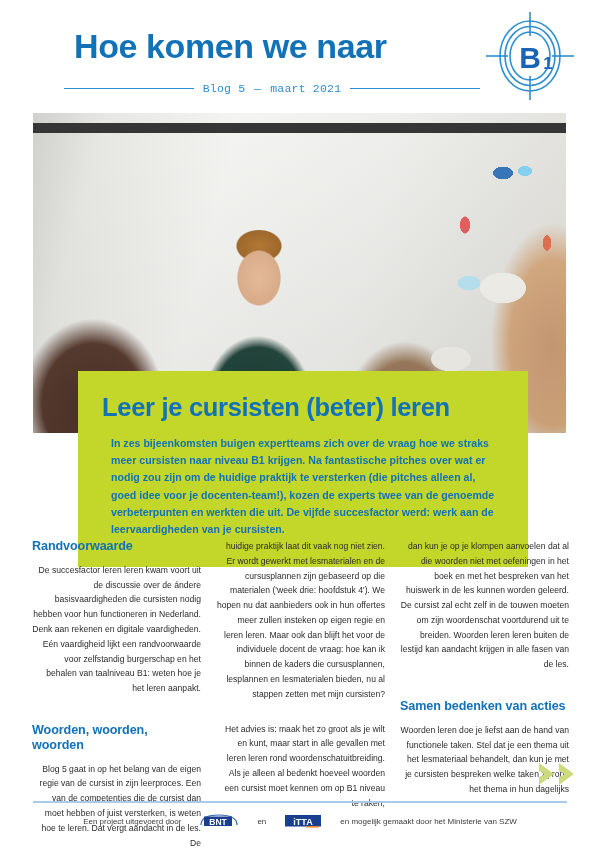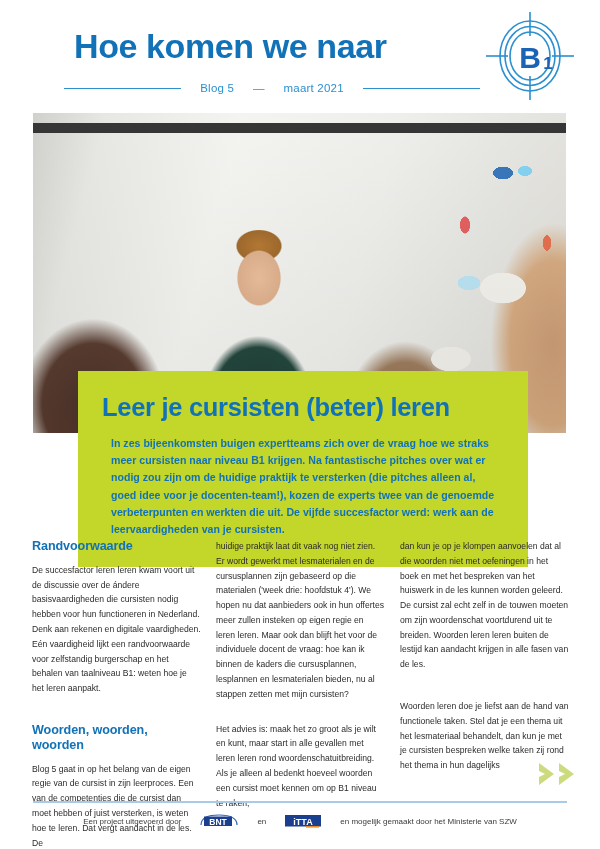--- a/index.html
+++ b/index.html
@@ -41,21 +41,22 @@
   .logo-wrap svg { display: block; }
 
   .dateline {
     position: absolute;
     left: 64px;
     right: 120px;
     top: 80px;
     height: 16px;
     display: flex;
     align-items: center;
-    gap: 19px;
+    gap: 9px;
+    font-family: Liberation Mono, monospace;
   }
   .dateline .rule {
     flex: 1 1 auto;
     height: 1px;
     background: #2b8fd0;
   }
   .dateline .dl-text {
     font-size: 11.5px;
     color: #2b8fd0;
     white-space: nowrap;
@@ -155,21 +156,21 @@
     color: #1272b8;
     margin: 0 0 9px 0;
     line-height: 1.18;
     letter-spacing: -0.1px;
   }
   p.sec-p {
     font-size: 8.6px;
     color: #2b2b2b;
     line-height: 1.72;
     margin: 0 0 11px 0;
-    text-align: left;
+    text-align: right;
   }
   p.sec-p:last-child { margin-bottom: 0; }
   .col-spacer-lg { height: 16px; }
   .col-spacer-sm { height: 9px; }
 
   
   .chevrons {
     position: absolute;
     left: 537px;
     top: 760px;
@@ -269,20 +270,21 @@
 
   <div class="col">
     <p class="sec-p">huidige praktijk laat dit vaak nog niet zien. Er wordt gewerkt met lesmaterialen en de cursusplannen zijn gebaseerd op die materialen ('week drie: hoofdstuk 4'). We hopen nu dat aanbieders ook in hun offertes meer zullen insteken op eigen regie en leren leren. Maar ook dan blijft het voor de individuele docent de vraag: hoe kan ik binnen de kaders die cursusplannen, lesplannen en lesmaterialen bieden, nu al stappen zetten met mijn cursisten?</p>
     <div class="col-spacer-sm"></div>
     <p class="sec-p">Het advies is: maak het zo groot als je wilt en kunt, maar start in alle gevallen met leren leren rond woordenschatuitbreiding. Als je alleen al bedenkt hoeveel woorden een cursist moet kennen om op B1 niveau te raken,</p>
   </div>
 
   <div class="col">
     <p class="sec-p">dan kun je op je klompen aanvoelen dat al die woorden niet met oefeningen in het boek en met het bespreken van het huiswerk in de les kunnen worden geleerd. De cursist zal echt zelf in de touwen moeten om zijn woordenschat voortdurend uit te breiden. Woorden leren leren buiten de lestijd kan aandacht krijgen in alle fasen van de les.</p>
     <div class="col-spacer-lg"></div>
+    <h2 class="sec-title">Samen bedenken van acties</h2>
     <p class="sec-p">Woorden leren doe je liefst aan de hand van functionele taken. Stel dat je een thema uit het lesmateriaal behandelt, dan kun je met je cursisten bespreken welke taken zij rond het thema in hun dagelijks</p>
   </div>
 </div>
 
 <div class="chevrons">
   <svg width="48" height="28" viewBox="0 0 48 28" aria-hidden="true">
     <path d="M2 3 L17 14 L2 25 L2 17 L8 14 L2 11 Z" fill="#cddb7e"></path>
     <path d="M22 3 L37 14 L22 25 L22 17 L28 14 L22 11 Z" fill="#cddb7e"></path>
   </svg>
 </div>

